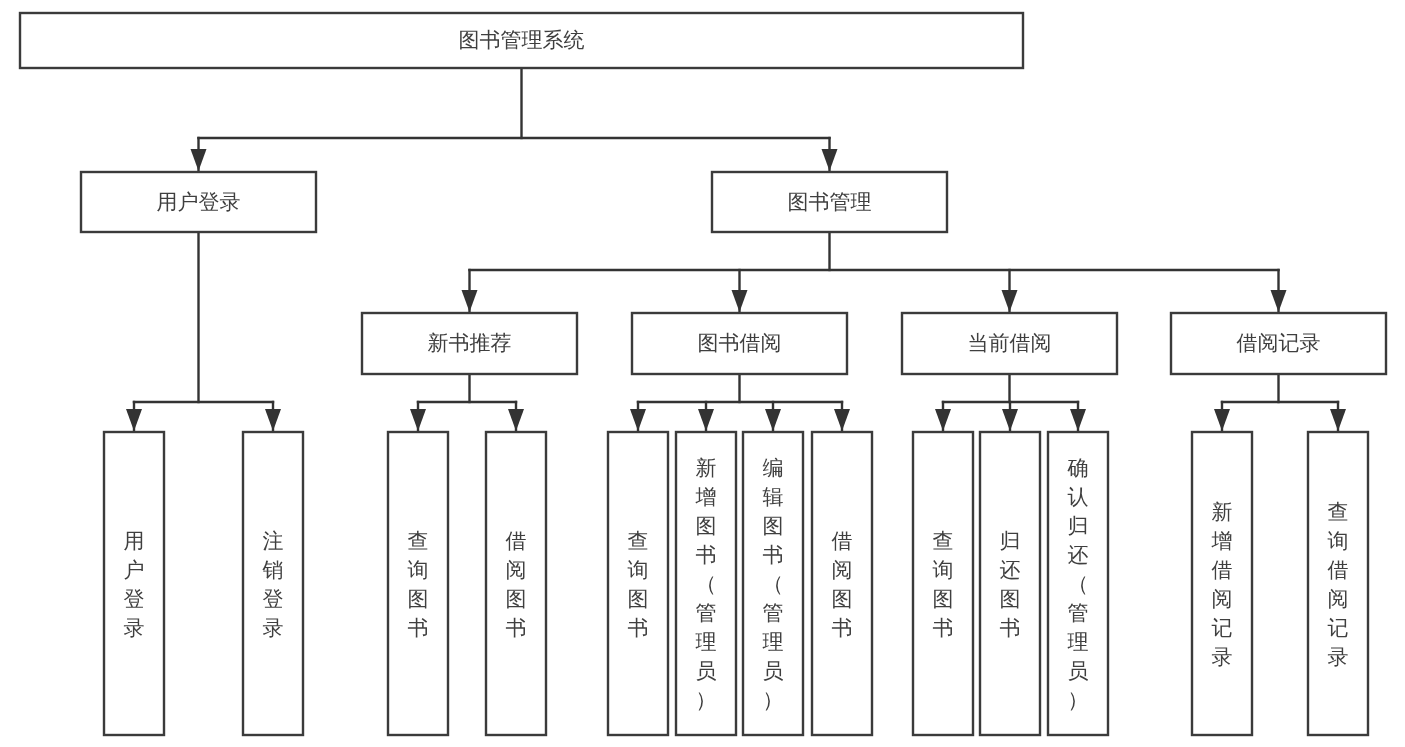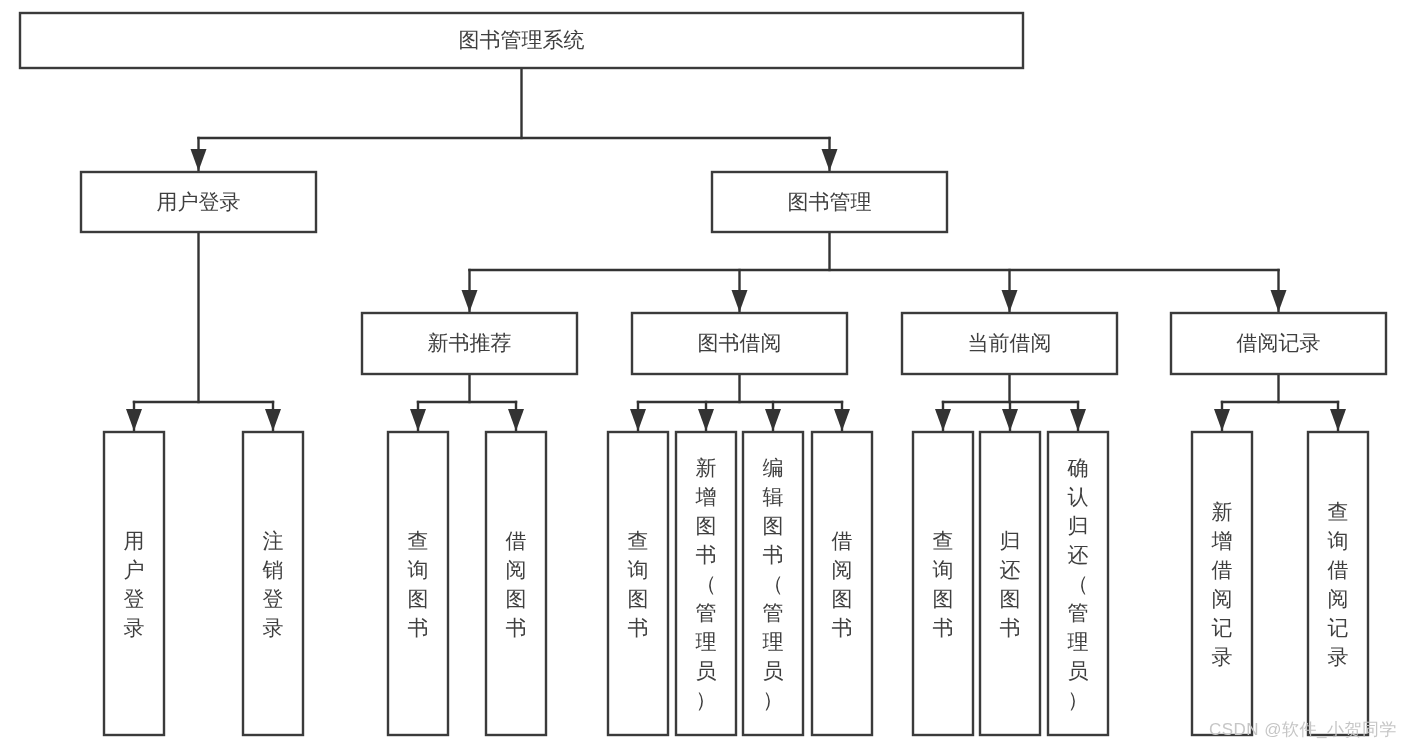--- a/index.html
+++ b/index.html
@@ -200,14 +200,13 @@
         <g>
           <rect x="1192" y="432" width="60" height="303" class="node-rect"></rect>
           <text x="1222" class="node-label-vertical"><tspan x="1222" y="518.5">新</tspan><tspan x="1222" y="547.5">增</tspan><tspan x="1222" y="576.5">借</tspan><tspan x="1222" y="605.5">阅</tspan><tspan x="1222" y="634.5">记</tspan><tspan x="1222" y="663.5">录</tspan></text>
         </g>
         <g>
           <rect x="1308" y="432" width="60" height="303" class="node-rect"></rect>
           <text x="1338" class="node-label-vertical"><tspan x="1338" y="518.5">查</tspan><tspan x="1338" y="547.5">询</tspan><tspan x="1338" y="576.5">借</tspan><tspan x="1338" y="605.5">阅</tspan><tspan x="1338" y="634.5">记</tspan><tspan x="1338" y="663.5">录</tspan></text>
         </g>
       </g>
   </svg>
-  <div class="watermark">CSDN @软件_小贺同学</div>
 </div>
 
 </body></html>

